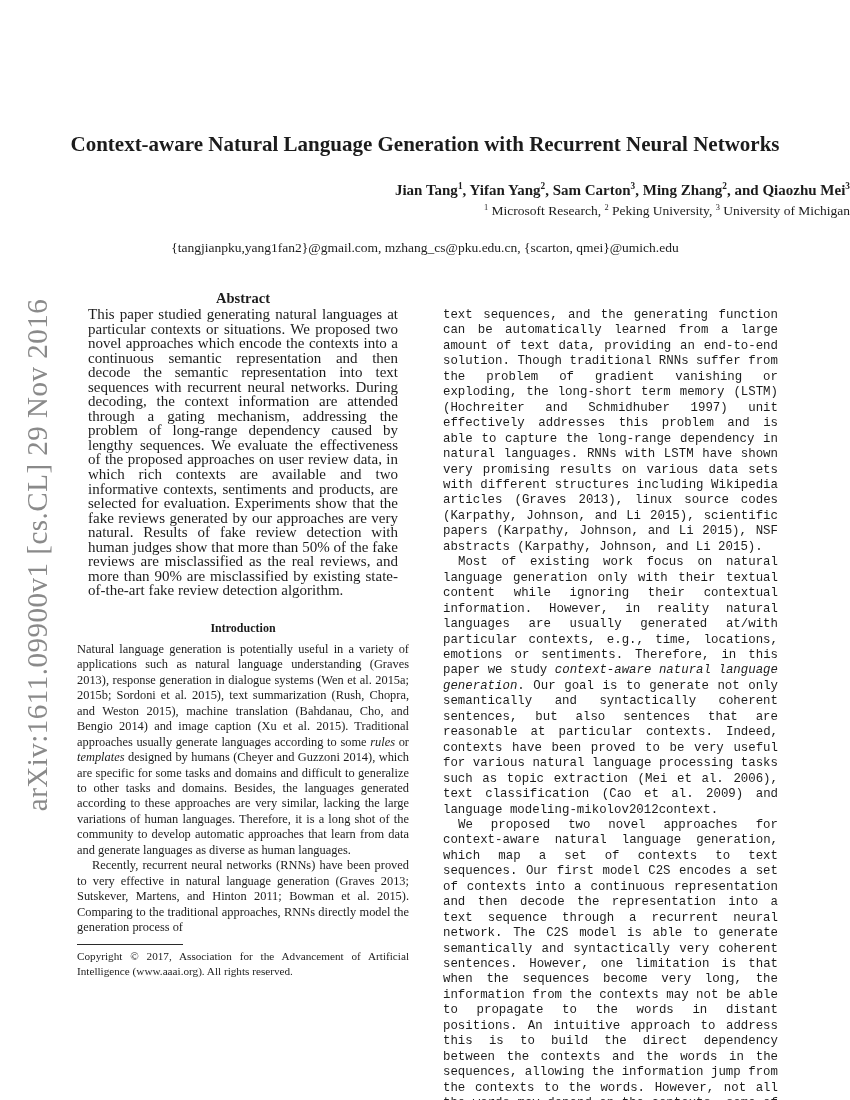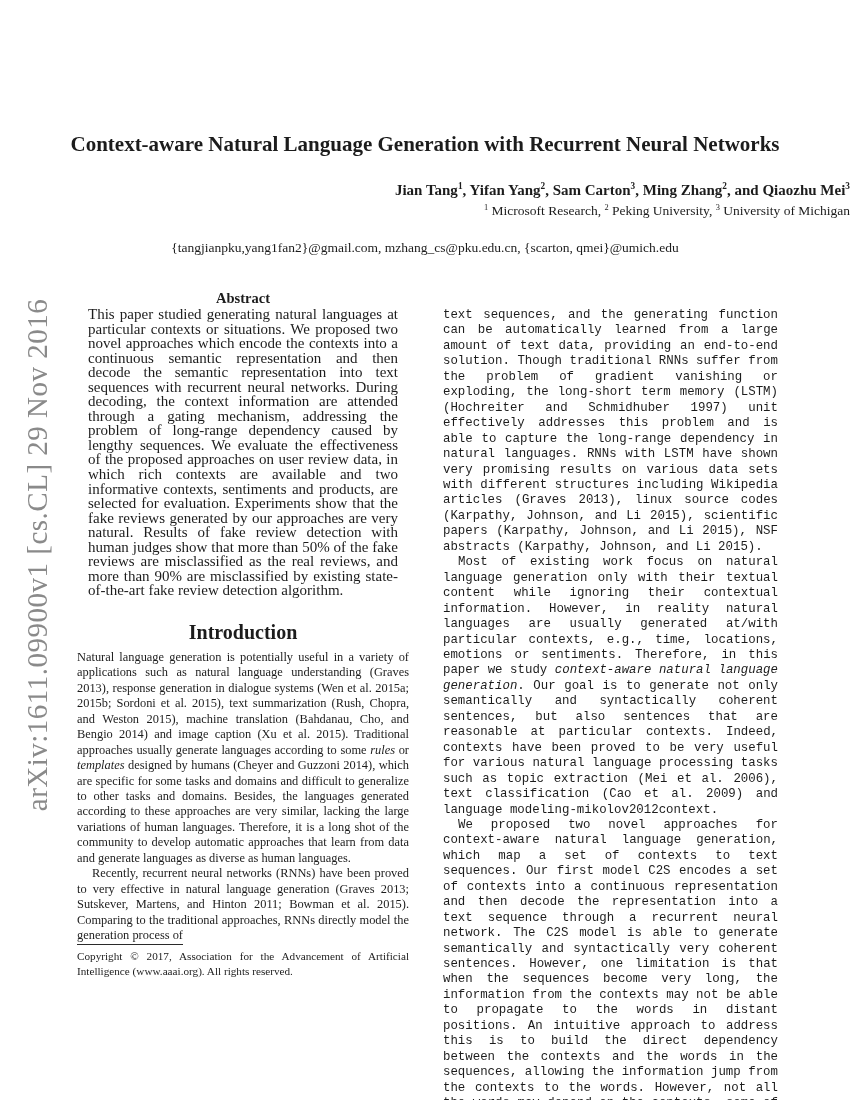--- a/index.html
+++ b/index.html
@@ -36,21 +36,21 @@
   .col-left  { position:absolute; left:77px;  top:290px; width:332px; }
   .col-right { position:absolute; left:443px; top:308px; width:335px;font-family:Liberation Mono, monospace; }
   .abstract-heading {
     text-align:center; font-size:14.5px; font-weight:bold; 
   }
   .abstract-text {
     padding:0 11px; font-size:15px; line-height:14.55px;
     text-align:justify; hyphens:auto;
   }
   .section-heading {
-    text-align:center; font-size:20px; font-weight:bold;
+    text-align:center; font-size:12px; font-weight:bold;
     margin-top:23px; margin-bottom:6px;
   }
   .body-par {
     font-size:12.4px; line-height:15.45px; text-align:justify; hyphens:auto;
   }
   .body-par.indent { text-indent:15px; }
   .body-par em { font-style:italic; }
   .copyright-footnote {
     position:absolute; left:77px; top:944px; width:332px;
     font-size:11.2px; line-height:14.5px; text-align:justify;

